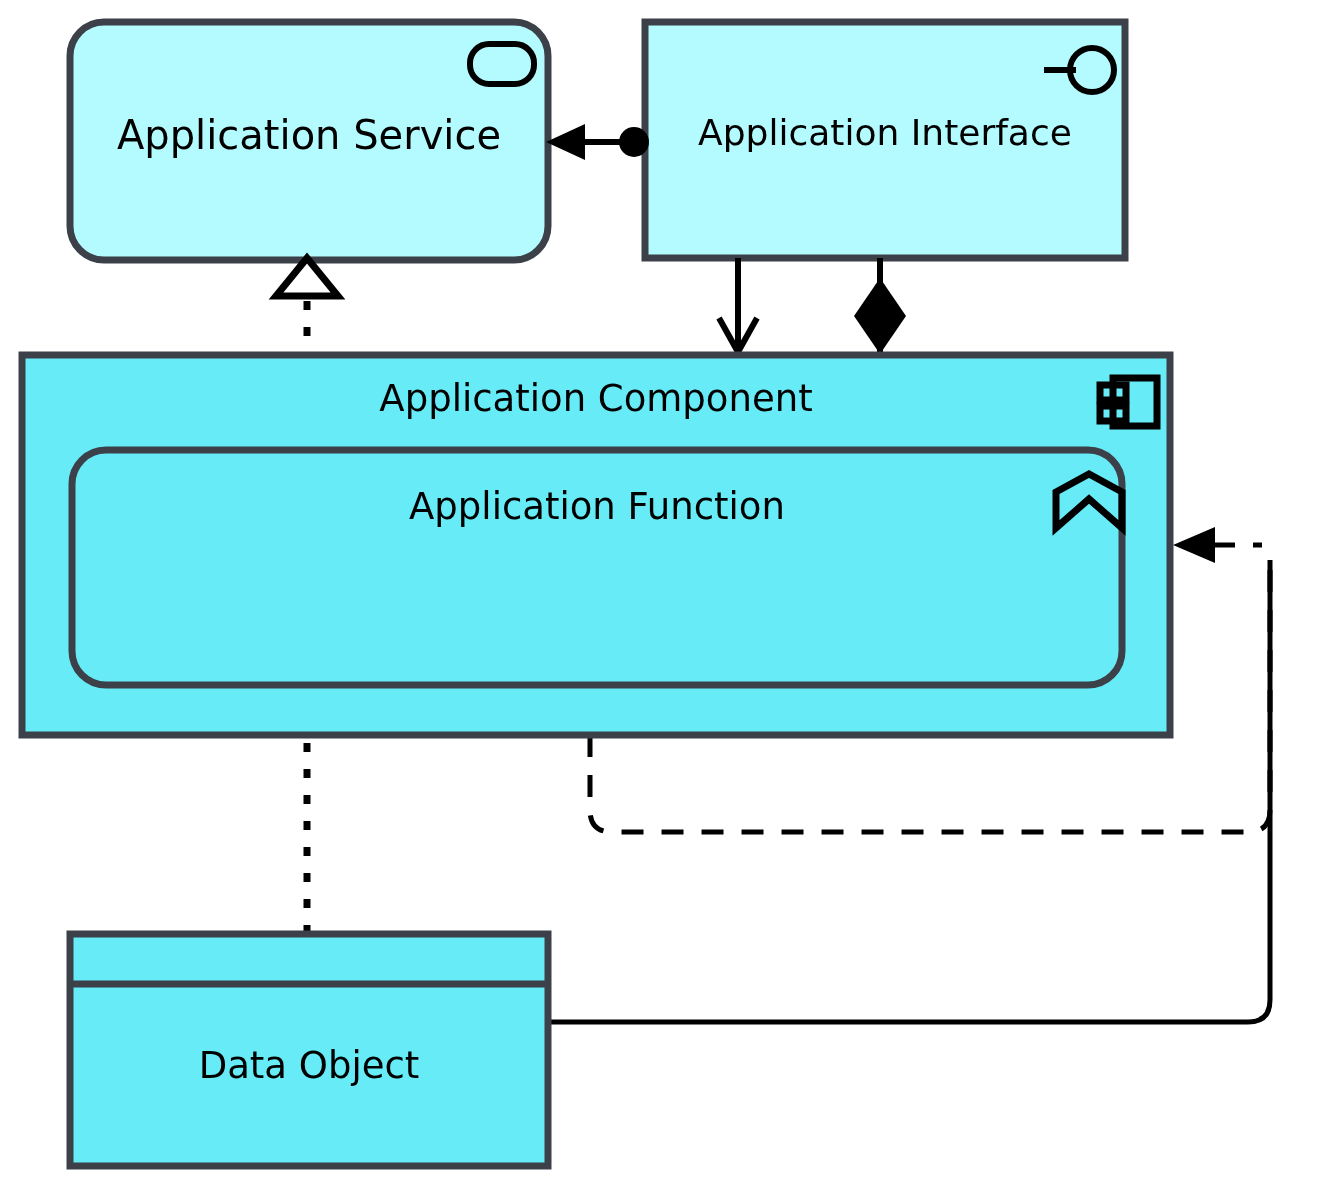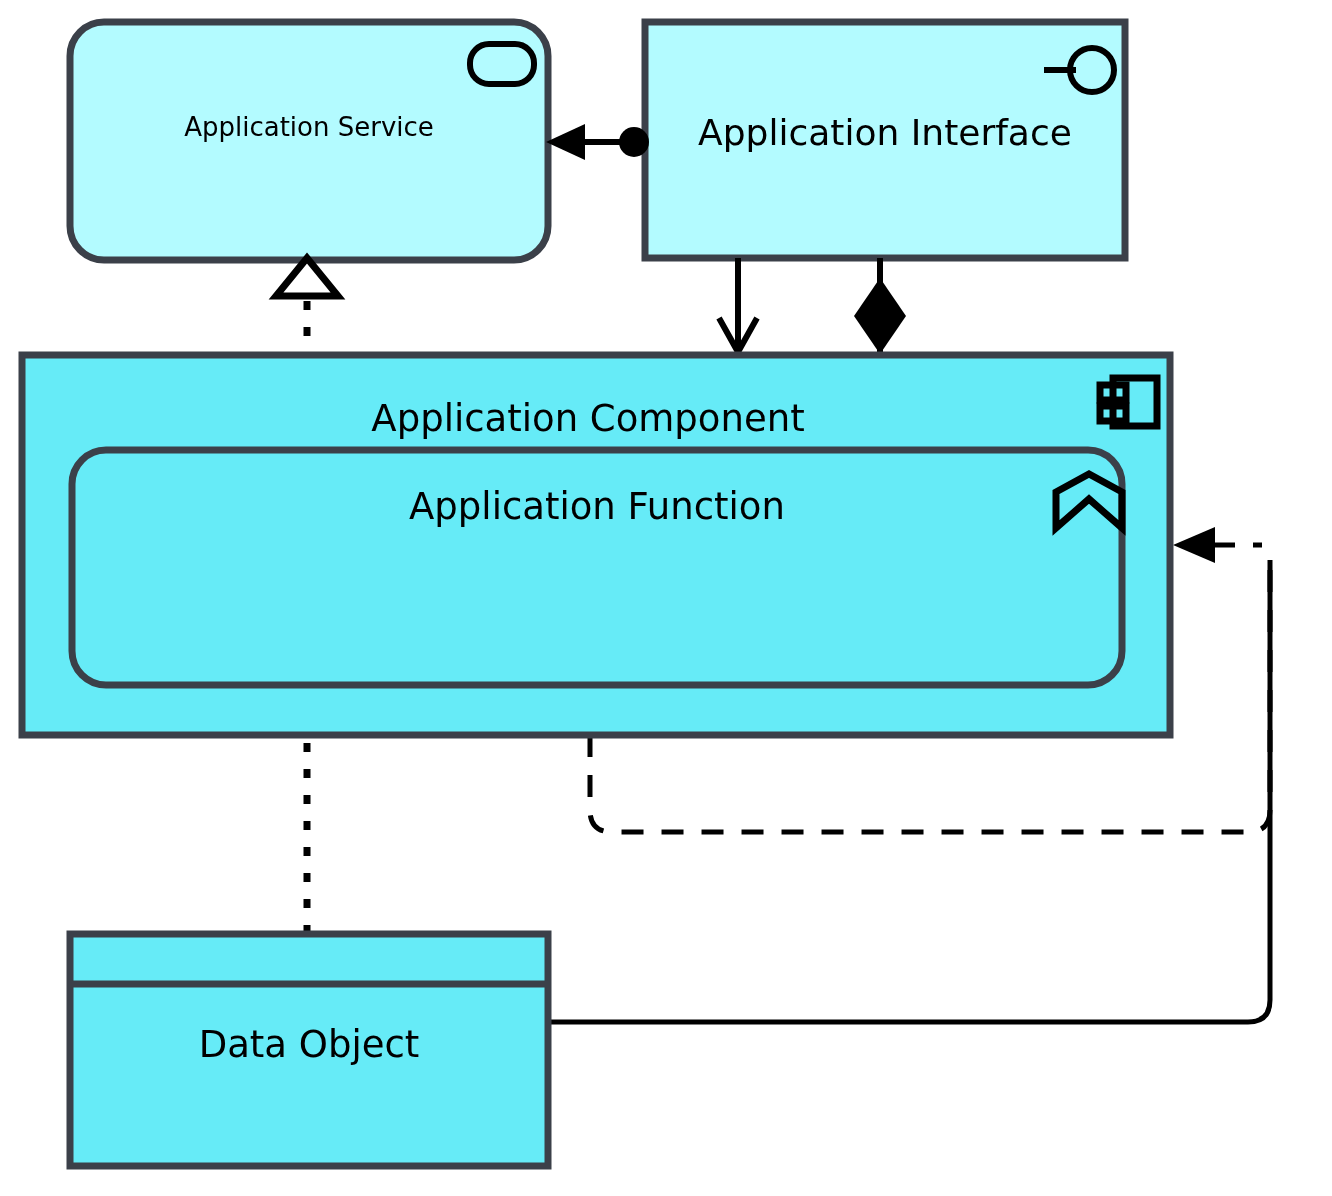--- a/index.html
+++ b/index.html
@@ -29,44 +29,43 @@
     text-align: center;
     color: #000000;
     font-family: "DejaVu Sans", sans-serif;
     white-space: nowrap;
     pointer-events: none;
   }
   .lbl-service {
     left: 70px;
     top: 112px;
     width: 478px;
-    font-size: 26px;
+    font-size: 40px;
   }
   .lbl-interface {
     left: 645px;
     top: 112px;
     width: 480px;
     font-size: 36px;
   }
   .lbl-component {
-    left: 14px;
+    left: 22px;
     top: 377px;
     width: 1148px;
     font-size: 37px;
-    margin-top: 20px;
   }
   .lbl-function {
     left: 72px;
     top: 485px;
     width: 1050px;
     font-size: 37px;
   }
   .lbl-dataobject {
     left: 70px;
-    top: 1023px;
+    top: 1044px;
     width: 478px;
     font-size: 37px;
   }
 </style>
 </head>
 <body>
 
 <div id="diagram-root">
 
   <svg class="svg-layer" viewBox="0 0 1332 1196" xmlns="http://www.w3.org/2000/svg">

